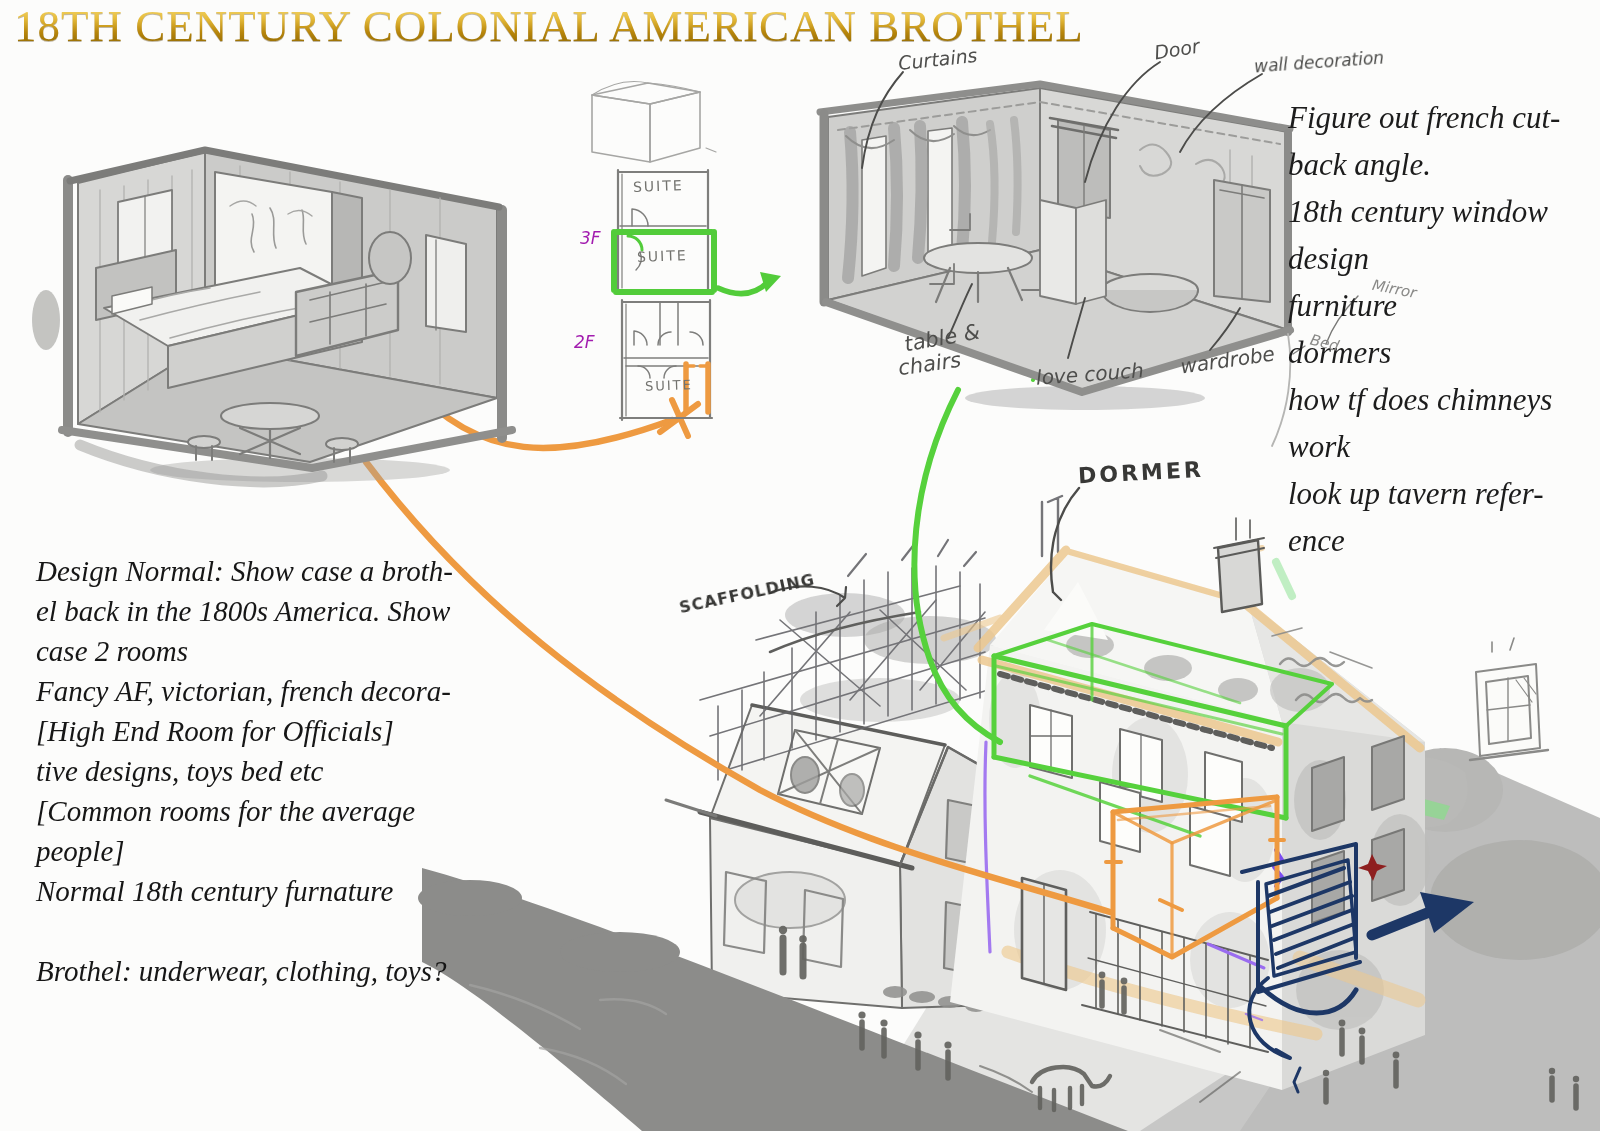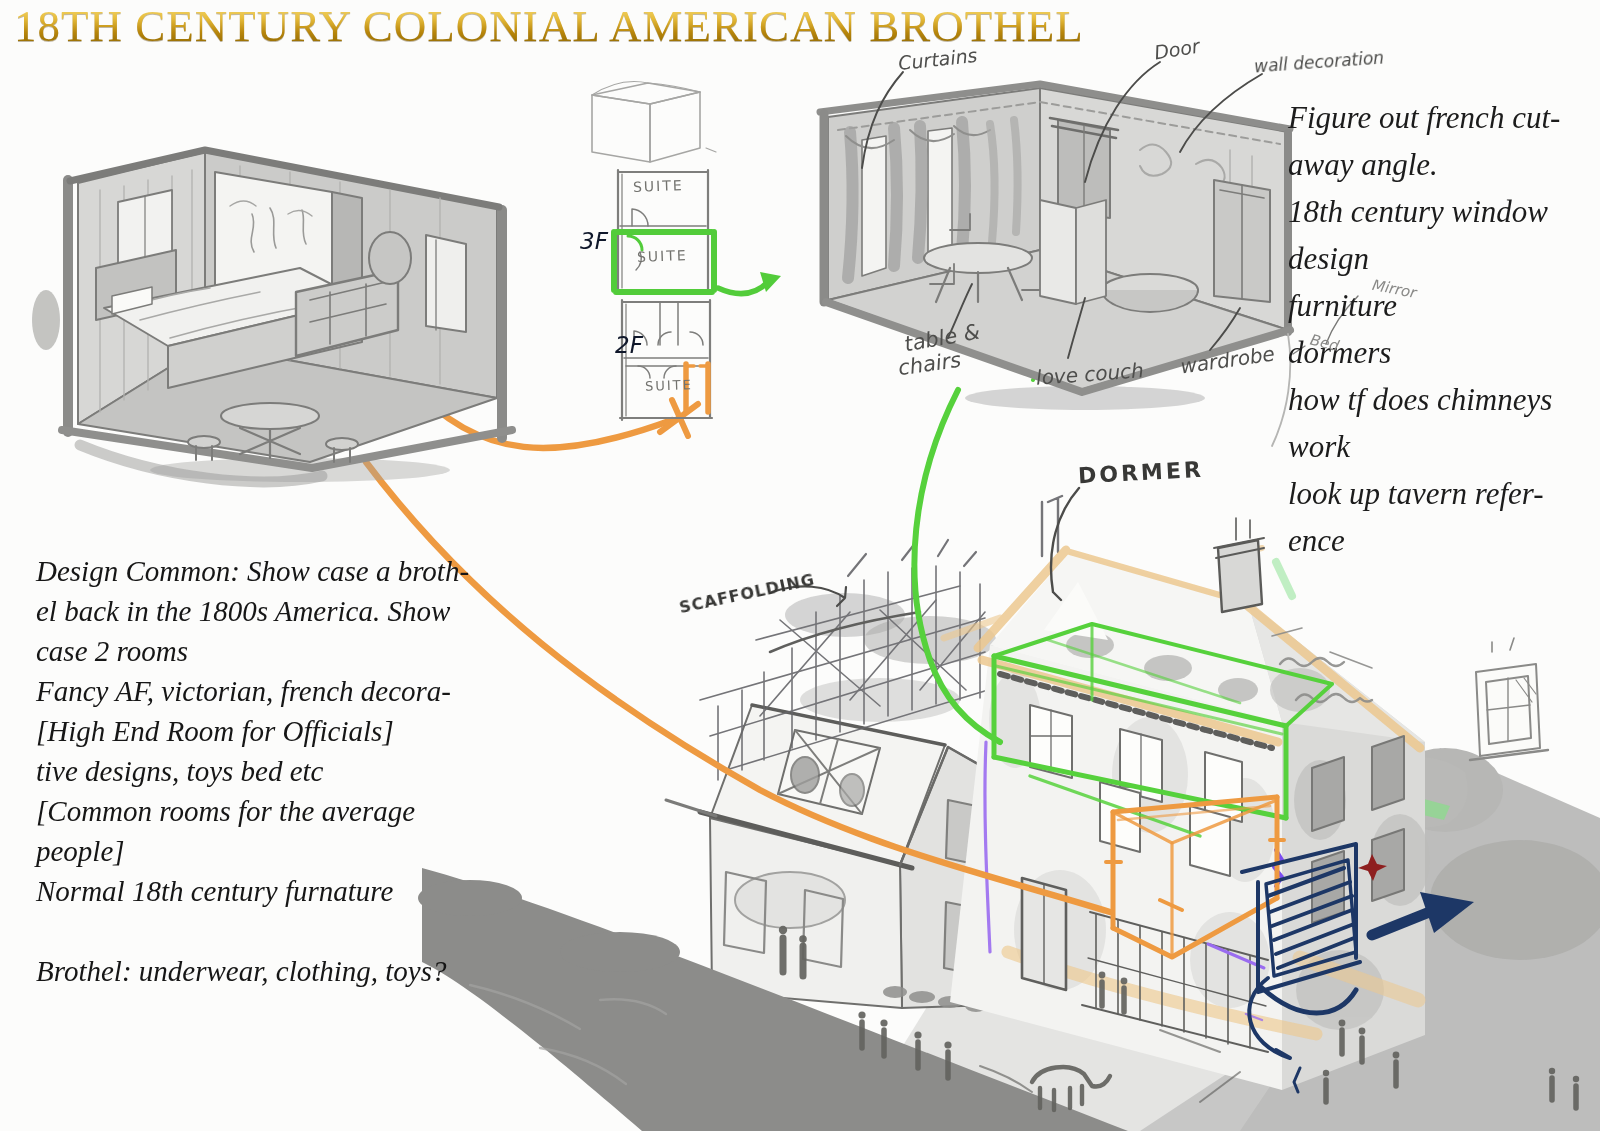--- a/index.html
+++ b/index.html
@@ -18,21 +18,21 @@
   .left-notes{position:absolute;left:36px;top:551px;font-style:italic;font-size:29px;
               line-height:40px;color:#161616;white-space:nowrap;}
   .left-notes .ln{min-height:40px;}
   .hw{position:absolute;font-family:"DejaVu Sans",sans-serif;font-style:italic;
       color:#4e4e4c;white-space:nowrap;font-size:19px;}
   .hw-sm{font-size:15px;color:#8a8a88;}
   .hw-marker{position:absolute;font-family:"DejaVu Sans",sans-serif;font-weight:bold;
              color:#38383六;color:#383836;white-space:nowrap;}
   .plan-label{position:absolute;font-family:"DejaVu Sans",sans-serif;color:#73736f;
               letter-spacing:2px;font-size:14px;white-space:nowrap;}
-  .fl{position:absolute;font-family:"DejaVu Sans",sans-serif;color:#0f172a;font-size:23px;
+  .fl{position:absolute;font-family:"DejaVu Sans",sans-serif;color:#a21caf;font-size:17px;
       font-style:italic;white-space:nowrap;}
 </style>
 </head>
 <body>
 
 <div class="page">
 
 <svg class="sk" viewBox="0 0 1600 1131" fill="none" stroke-linecap="round" stroke-linejoin="round">
 
   <g>
@@ -407,33 +407,33 @@
     <path d="M772,592 C800,583 826,585 845,598 M845,598 l-8,8 M845,598 l1,-11" stroke-width="2.2"></path>
     <path d="M1358,296 C1342,312 1332,328 1326,344" stroke-width="1.4" opacity="0.75"></path>
     <path d="M1293,354 l12,-8" stroke-width="1.3" opacity="0.7"></path>
   </g>
 </svg>
 
 <h1 class="title">18TH CENTURY COLONIAL AMERICAN BROTHEL</h1>
 
 <div class="right-notes">
   <div>Figure out french cut-</div>
-  <div>away angle.</div>
+  <div>back angle.</div>
   <div>18th century window</div>
   <div>design</div>
   <div>furniture</div>
   <div>dormers</div>
   <div>how tf does chimneys</div>
   <div>work</div>
   <div>look up tavern refer-</div>
   <div>ence</div>
 </div>
 
 <div class="left-notes">
-  <div class="ln">Design Common: Show case a broth-</div>
+  <div class="ln">Design Normal: Show case a broth-</div>
   <div class="ln">el back in the 1800s America. Show</div>
   <div class="ln">case 2 rooms</div>
   <div class="ln">Fancy AF, victorian, french decora-</div>
   <div class="ln">[High End Room for Officials]</div>
   <div class="ln">tive designs, toys bed etc</div>
   <div class="ln">[Common rooms for the average</div>
   <div class="ln">people]</div>
   <div class="ln">Normal 18th century furnature</div>
   <div class="ln"></div>
   <div class="ln">Brothel: underwear, clothing, toys?</div>
@@ -445,18 +445,18 @@
 <span class="hw" style="left:904px;top:326px;transform:rotate(-10deg);font-size:21px;">table &amp;</span>
 <span class="hw" style="left:898px;top:352px;transform:rotate(-8deg);font-size:21px;">chairs</span>
 <span class="hw" style="left:1036px;top:362px;transform:rotate(-4deg);font-size:20px;">love couch</span>
 <span class="hw" style="left:1180px;top:348px;transform:rotate(-8deg);font-size:20px;">wardrobe</span>
 <span class="hw hw-sm" style="left:1372px;top:280px;transform:rotate(11deg);">Mirror</span>
 <span class="hw hw-sm" style="left:1310px;top:334px;transform:rotate(14deg);">Bed</span>
 <span class="hw-marker" style="left:1078px;top:460px;font-size:22px;letter-spacing:3px;transform:rotate(-3deg);">DORMER</span>
 <span class="hw-marker" style="left:678px;top:584px;font-size:16px;letter-spacing:1px;transform:rotate(-12deg);">SCAFFOLDING</span>
 
 <span class="fl" style="left:580px;top:228px;">3F</span>
-<span class="fl" style="left:615px;top:332px;">2F</span>
+<span class="fl" style="left:574px;top:332px;">2F</span>
 <span class="plan-label" style="left:633px;top:178px;transform:rotate(-2deg);">SUITE</span>
 <span class="plan-label" style="left:637px;top:248px;transform:rotate(-2deg);">SUITE</span>
 <span class="plan-label" style="left:645px;top:378px;transform:rotate(-2deg);font-size:13px;">SUITE</span>
 
 </div>
 
 </body></html>

